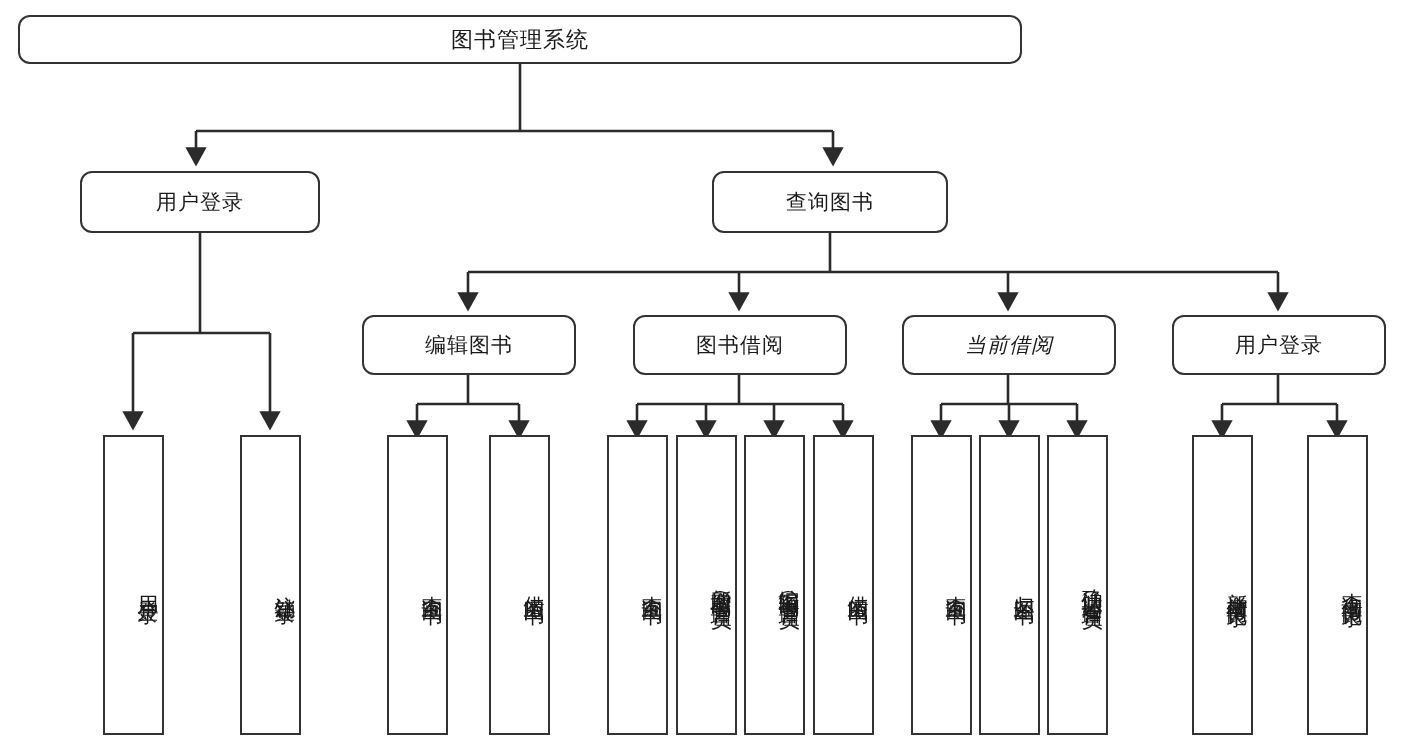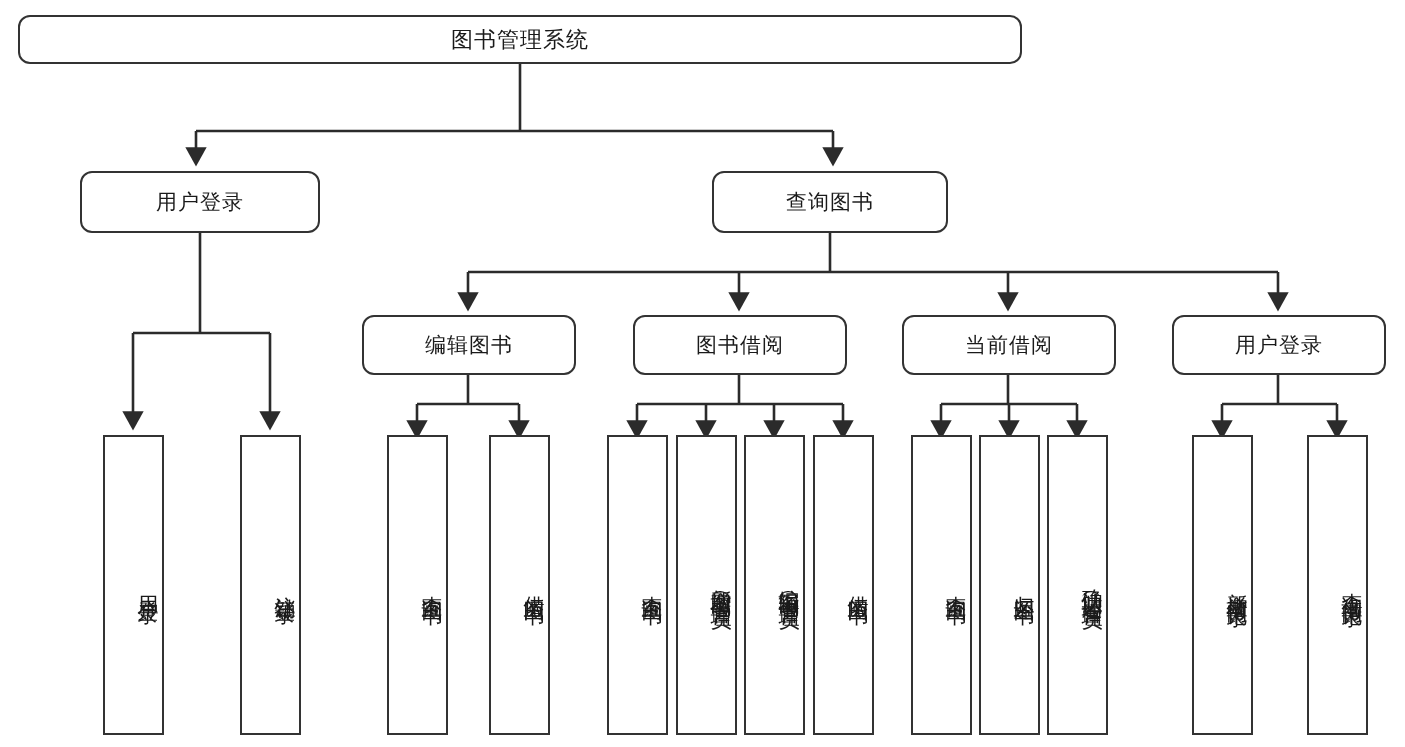--- a/index.html
+++ b/index.html
@@ -138,21 +138,21 @@
   <div class="node horizontal" style="left:712px; top:171px; width:236px; height:62px;">
     <span>查询图书</span>
   </div>
 
   <div class="node horizontal" style="left:362px; top:315px; width:214px; height:60px;">
     <span>编辑图书</span>
   </div>
   <div class="node horizontal" style="left:633px; top:315px; width:214px; height:60px;">
     <span>图书借阅</span>
   </div>
-  <div class="node horizontal" style="left:902px; top:315px; width:214px; height:60px;">
+  <div class="node horizontal" style="left:902px; top:315px; width:214px; height:60px;font-style:italic;">
     <span>当前借阅</span>
   </div>
   <div class="node horizontal" style="left:1172px; top:315px; width:214px; height:60px;">
     <span>用户登录</span>
   </div>
 
   <div class="node vertical" style="left:103px; top:435px; width:61px; height:300px;">
     <span class="vlabel">用户登录</span>
   </div>
   <div class="node vertical" style="left:240px; top:435px; width:61px; height:300px;">

